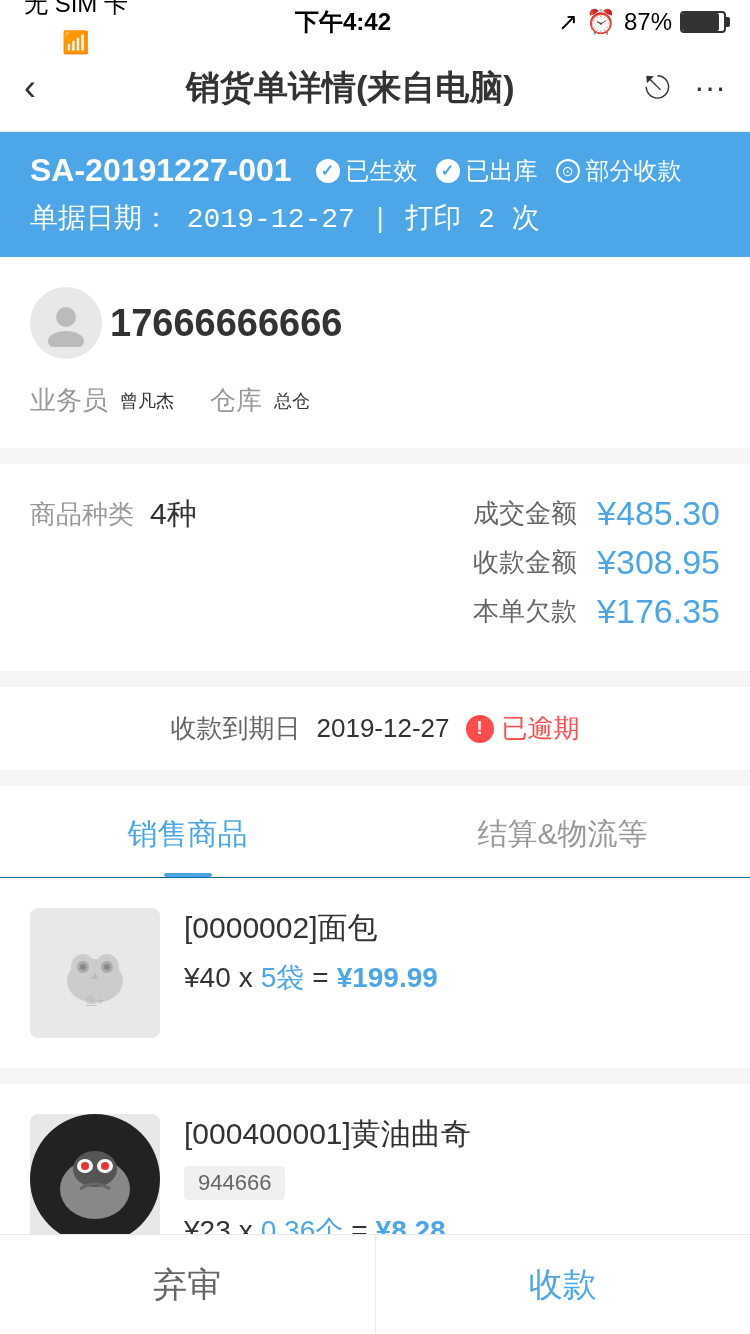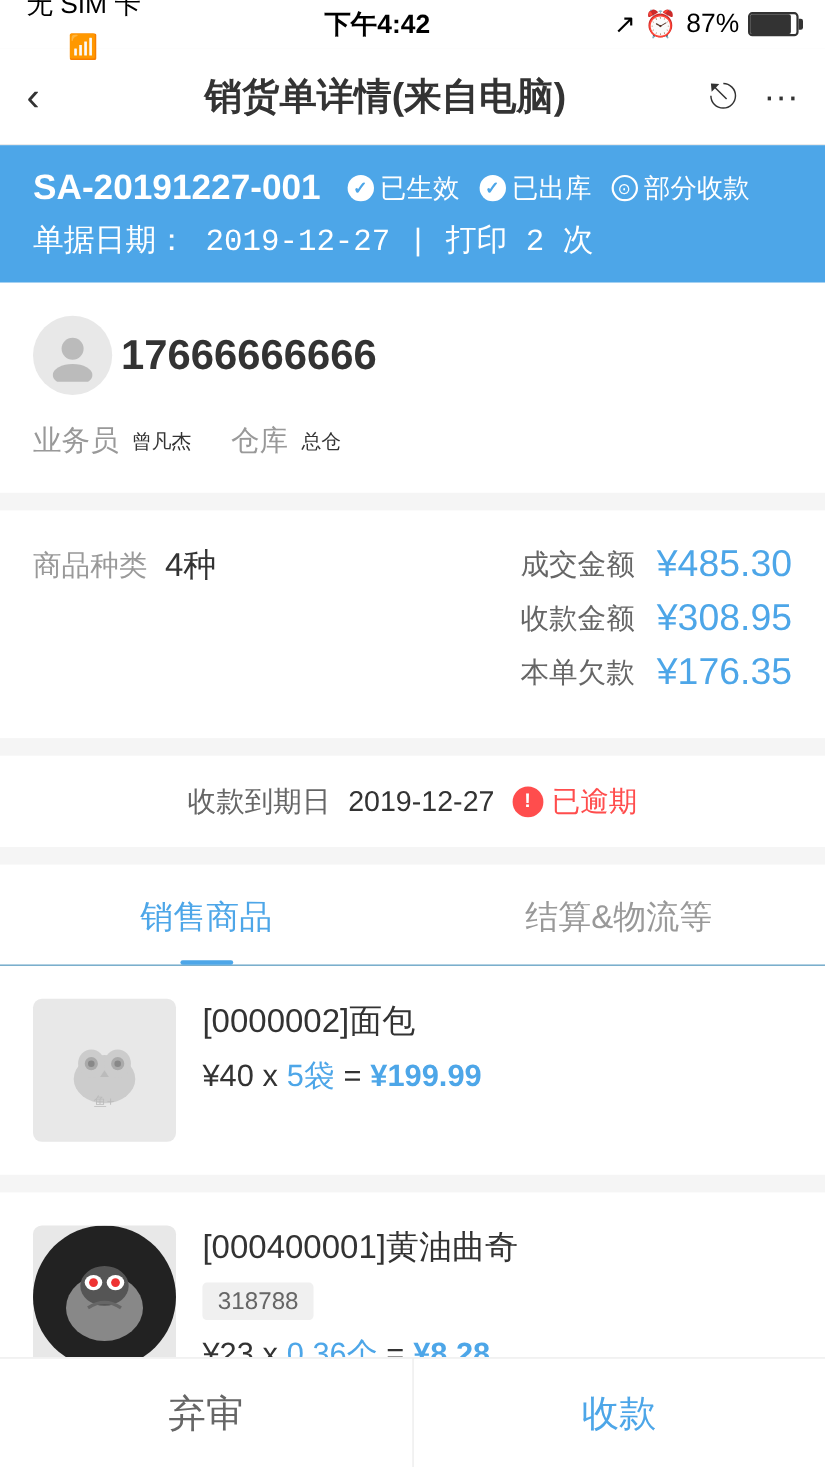--- a/index.html
+++ b/index.html
@@ -532,21 +532,21 @@
         <ellipse cx="65" cy="55" rx="22" ry="18" fill="#555"></ellipse>
         <ellipse cx="55" cy="52" rx="8" ry="7" fill="#fff"></ellipse>
         <ellipse cx="75" cy="52" rx="8" ry="7" fill="#fff"></ellipse>
         <ellipse cx="55" cy="52" rx="4" ry="4" fill="#e33"></ellipse>
         <ellipse cx="75" cy="52" rx="4" ry="4" fill="#e33"></ellipse>
         <path d="M50 75 Q65 65 80 75" stroke="#666" stroke-width="3" fill="none"></path>
       </svg>
     </div>
     <div class="product-info">
       <div class="product-name">[000400001]黄油曲奇</div>
-      <div class="product-sku-badge">318788</div>
+      <div class="product-sku-badge">944666</div>
       <div class="product-price-row">
         <span>¥23</span>
         <span>x</span>
         <span class="price-highlight">0.36个</span>
         <span>=</span>
         <span class="price-total">¥8.28</span>
       </div>
     </div>
   </div>
 

